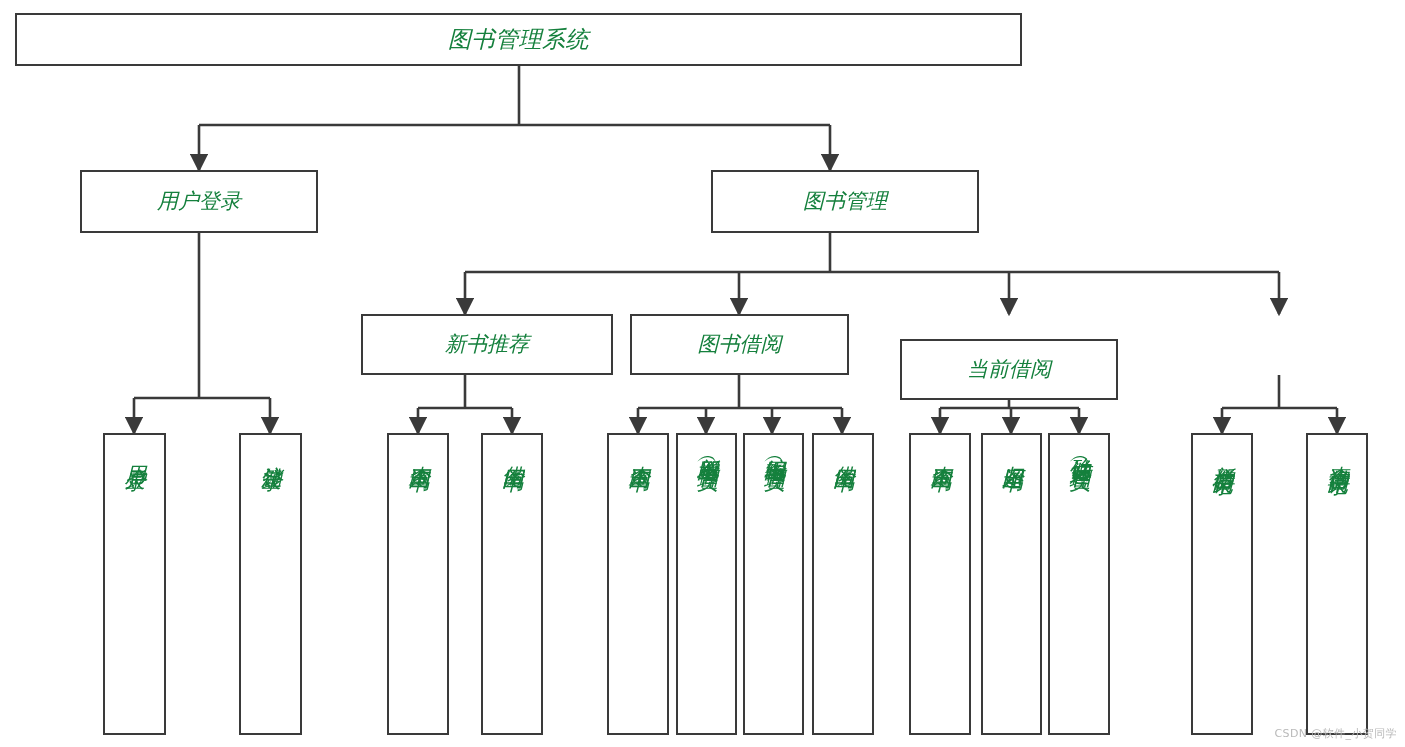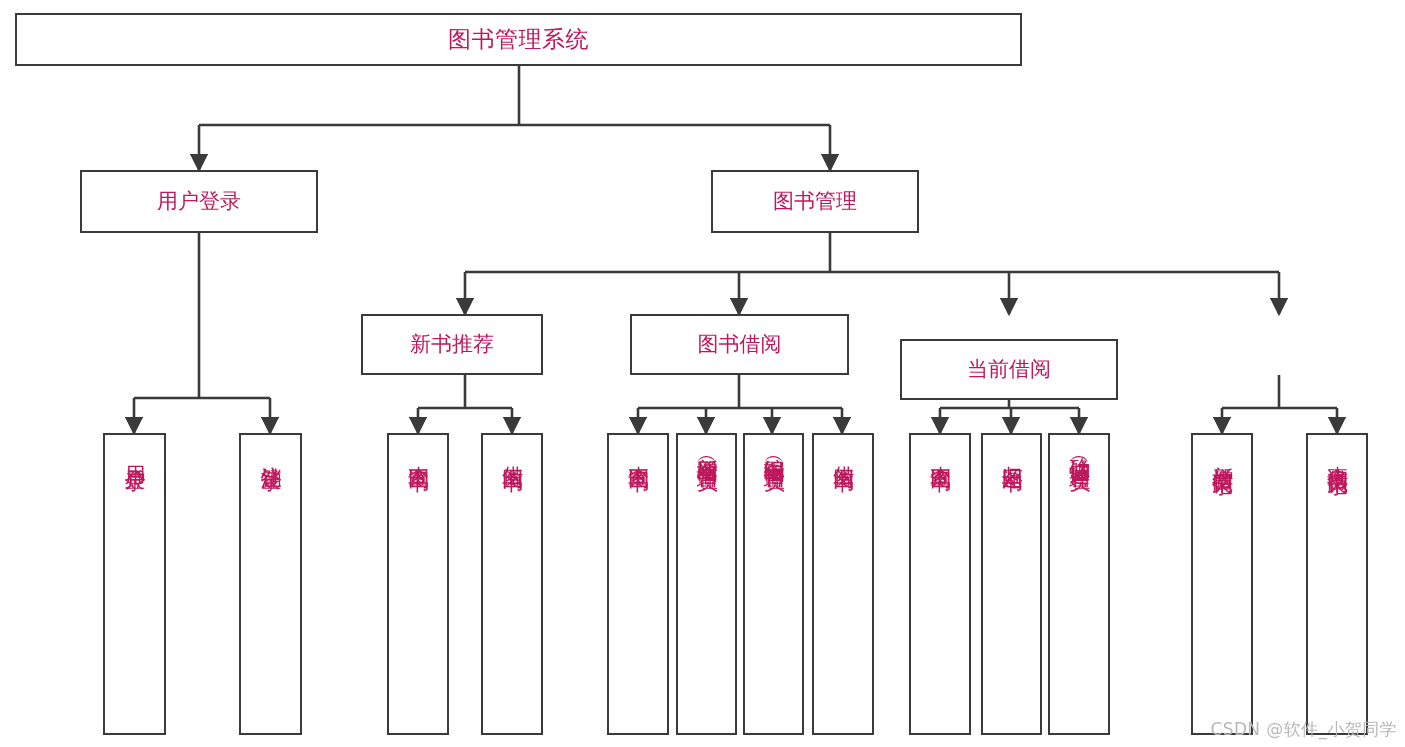--- a/index.html
+++ b/index.html
@@ -26,23 +26,24 @@
   }
   
   .node{
     position:absolute;
     box-sizing:border-box;
     background:#ffffff;
     border:2.4px solid #3a3a3a;
     display:flex;
     align-items:center;
     justify-content:center;
-    color:#be185d;
+    color:#15803d;
     line-height:1.15;
     z-index:3;
+    font-style:italic;
   }
   .node .label{
     display:block;
     text-align:center;
     white-space:nowrap;
   }
   
   .node.root{ font-size:23px; letter-spacing:.5px; }
   
   .node.l1{ font-size:21px; }
@@ -61,21 +62,21 @@
     letter-spacing:2px;
     white-space:normal;
     max-height:272px;
   }
   .node.leaf.tall .label{ max-height:288px; padding-top:0; }
   
   #watermark{
     position:absolute;
     right:8px;
     bottom:6px;
-    font-size:17px;
+    font-size:11px;
     color:#b9b9b9;
     letter-spacing:.4px;
     z-index:6;
     white-space:nowrap;
     user-select:none;
   }
 </style>
 </head>
 <body>
 
@@ -131,25 +132,25 @@
     </g>
   </svg>
 
   <div class="node root" style="left:15px;top:13px;width:1007px;height:53px;">
     <span class="label">图书管理系统</span>
   </div>
 
   <div class="node l1" style="left:80px;top:170px;width:238px;height:63px;">
     <span class="label">用户登录</span>
   </div>
-  <div class="node l1" style="left:711px;top:170px;width:208px;height:63px;">
+  <div class="node l1" style="left:711px;top:170px;width:268px;height:63px;">
     <span class="label">图书管理</span>
   </div>
 
-  <div class="node l2" style="left:361px;top:314px;width:182px;height:61px;">
+  <div class="node l2" style="left:361px;top:314px;width:252px;height:61px;">
     <span class="label">新书推荐</span>
   </div>
   <div class="node l2" style="left:630px;top:314px;width:219px;height:61px;justify-content:center;">
     <span class="label">图书借阅</span>
   </div>
   <div class="node l2" style="left:900px;top:314px;width:218px;height:61px;margin-top:25px;">
     <span class="label">当前借阅</span>
   </div>
 
   <div class="node leaf" style="left:103px;top:433px;width:63px;height:302px;">

